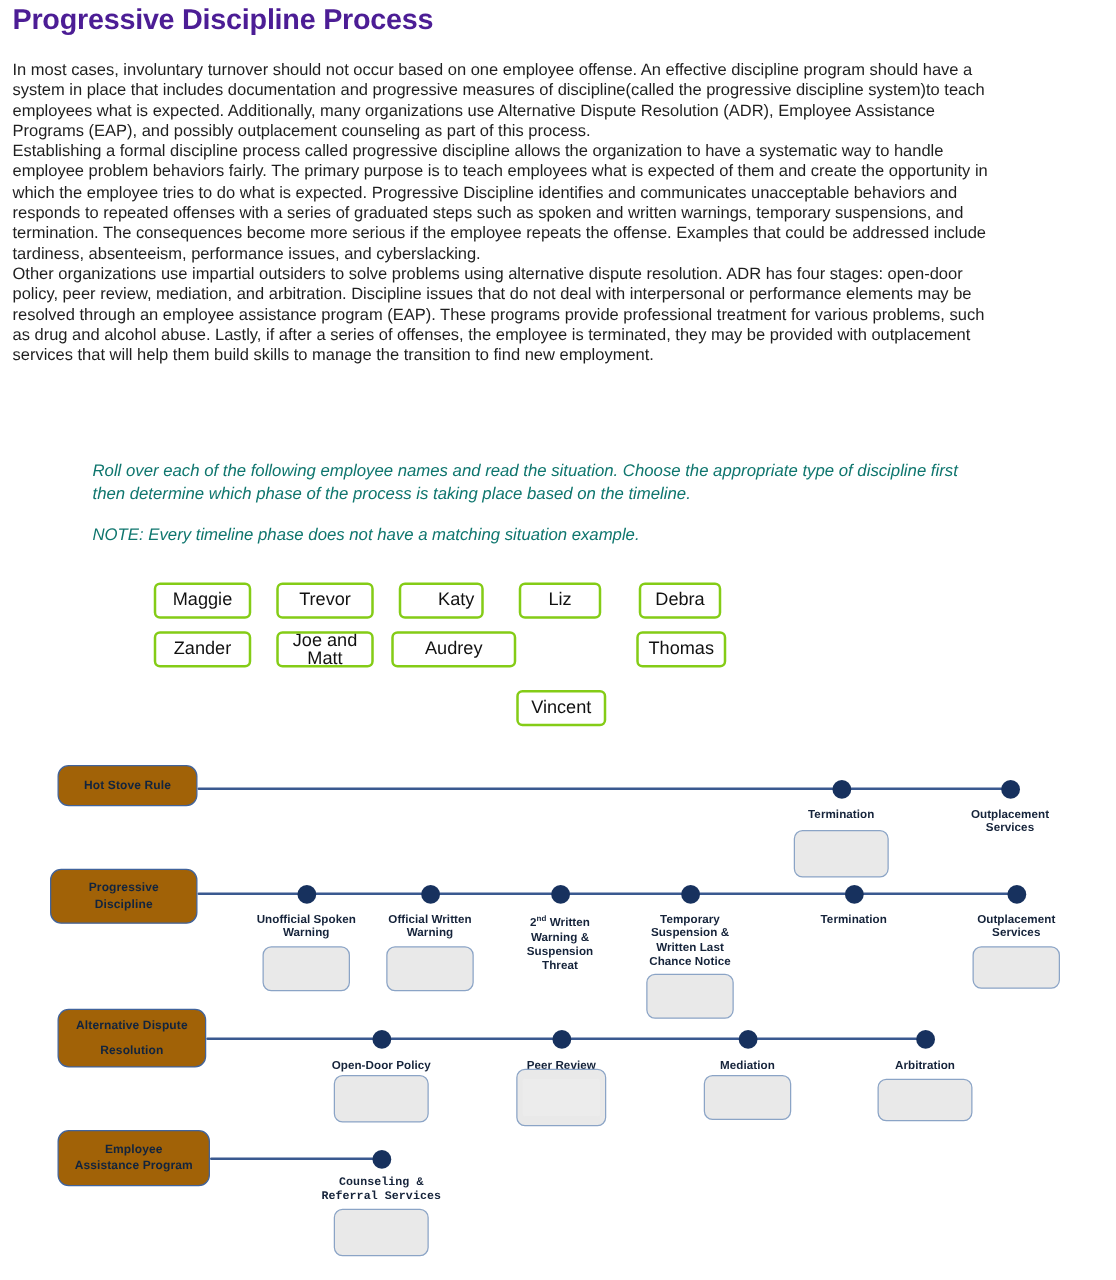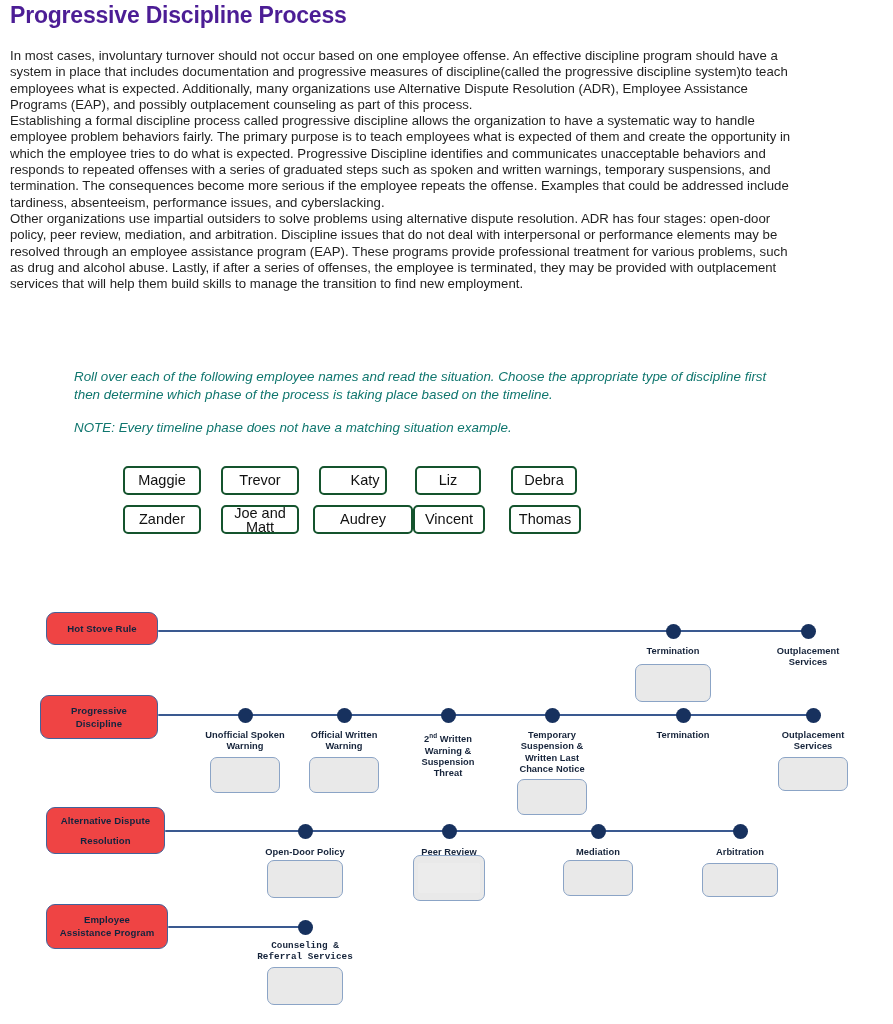--- a/index.html
+++ b/index.html
@@ -57,21 +57,21 @@
     width: 600px;
   }
   .names-row {
     position: relative;
     height: 39px;
   }
   .name-btn {
     position: absolute;
     height: 29px;
     background: #ffffff;
-    border: 2px solid #14532d;
+    border: 2px solid #84cc16;
     border-radius: 5px;
     font-size: 14.5px;
     color: #111111;
     display: flex;
     align-items: center;
     justify-content: center;
     text-align: center;
     cursor: pointer;
     overflow: hidden;
     line-height: 15px;
@@ -85,21 +85,21 @@
   #timeline {
     position: absolute;
     left: 0; top: 596px;
     width: 893px;
     height: 428px;
   }
   .tl-row { position: absolute; left: 0; width: 893px; }
 
   .cat-box {
     position: absolute;
-    background: #ef4444;
+    background: #a16207;
     border: 1.4px solid #41639b;
     border-radius: 9px;
     display: flex;
     flex-direction: column;
     align-items: center;
     justify-content: center;
     text-align: center;
     font-size: 9.6px;
     font-weight: bold;
     color: #12243e;
@@ -167,21 +167,21 @@
       <div class="name-btn" style="left: 0px; width: 78px;">Maggie</div>
       <div class="name-btn" style="left: 98px; width: 78px;">Trevor</div>
       <div class="name-btn" style="left: 196px; width: 68px; padding-left: 24px;">Katy</div>
       <div class="name-btn" style="left: 292px; width: 66px;">Liz</div>
       <div class="name-btn" style="left: 388px; width: 66px;">Debra</div>
     </div>
   <div class="names-row" id="names-row-2">
       <div class="name-btn" style="left: 0px; width: 78px;">Zander</div>
       <div class="name-btn two-line" style="left: 98px; width: 78px;">Joe and Matt</div>
       <div class="name-btn" style="left: 190px; width: 100px;">Audrey</div>
-      <div class="name-btn" style="left: 290px; width: 72px;">Vincent</div>
+      <div class="name-btn" style="left: 290px; width: 72px; margin-top: 47px;">Vincent</div>
       <div class="name-btn" style="left: 386px; width: 72px;">Thomas</div>
     </div>
 </div>
 
 <div id="timeline">
     <div class="tl-row">
       <div class="cat-box tight" style="left: 46px; top: 16px; width: 112px; height: 33px;">
         <span>Hot Stove Rule</span>
       </div>
       <div class="axis" style="left: 158px; top: 34px; width: 654px;"></div>

